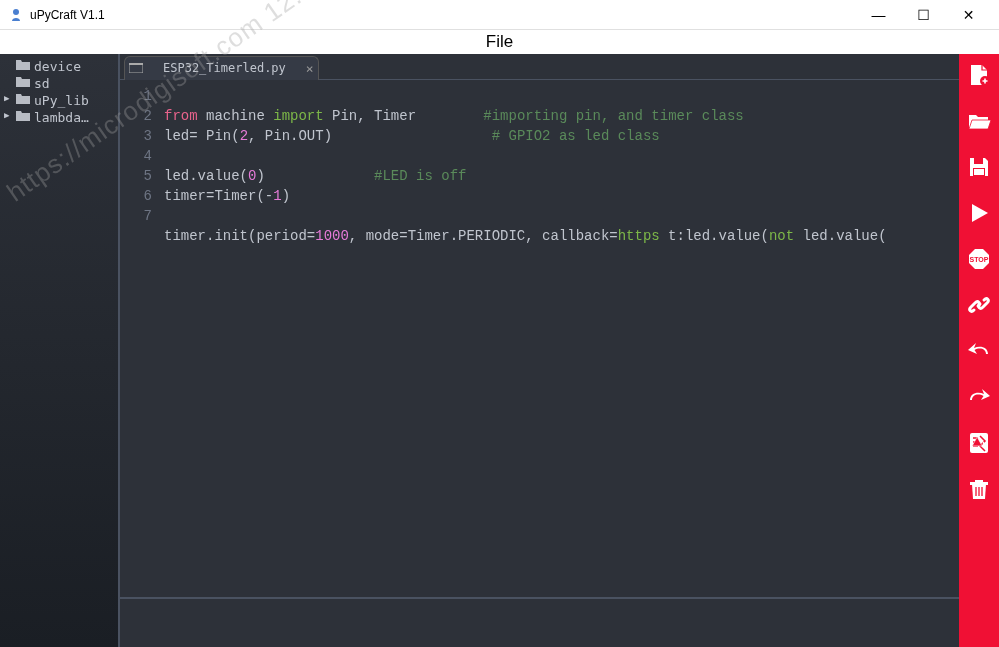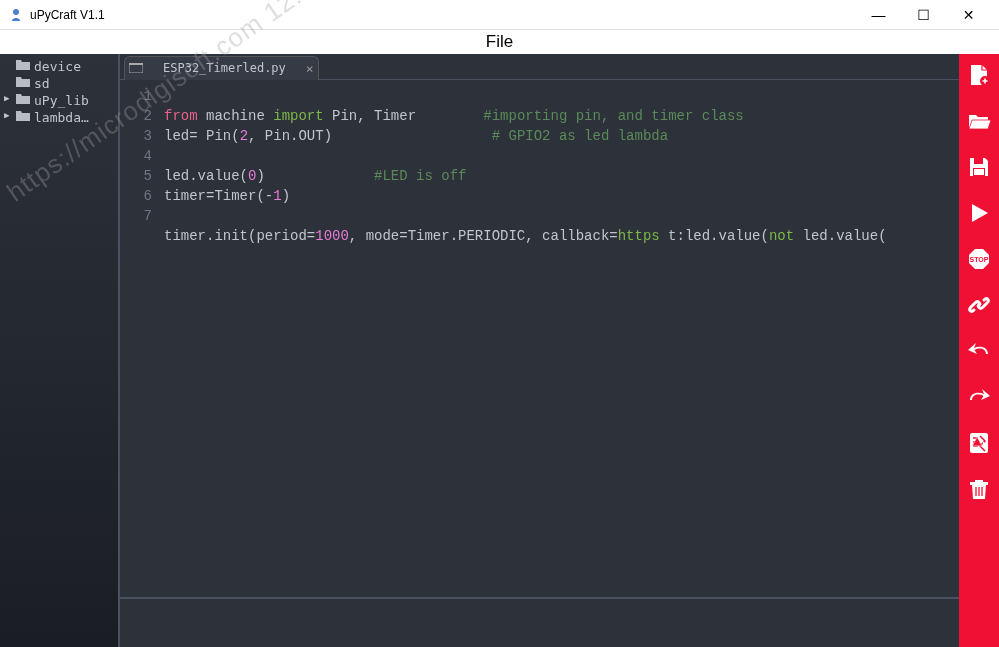--- a/index.html
+++ b/index.html
@@ -279,21 +279,21 @@
       <div class="gutter">
         <div>1</div>
         <div>2</div>
         <div>3</div>
         <div>4</div>
         <div>5</div>
         <div>6</div>
         <div>7</div>
       </div>
       <div class="code-content"><span class="kw1">from</span> machine <span class="kw2">import</span> Pin, Timer        <span class="comment">#importing pin, and timer class</span>
-led= Pin(<span class="num">2</span>, Pin.OUT)                   <span class="comment"># GPIO2 as led lambda</span>
+led= Pin(<span class="num">2</span>, Pin.OUT)                   <span class="comment"># GPIO2 as led class</span>
 
 led.value(<span class="num">0</span>)             <span class="comment">#LED is off</span>
 timer=Timer(-<span class="num">1</span>)
 
 timer.init(period=<span class="num">1000</span>, mode=Timer.PERIODIC, callback=<span class="kw2">https</span> t:led.value(<span class="kw2">not</span> led.value(</div>
     </div>
 
     <div class="console"></div>
   </div>
 

